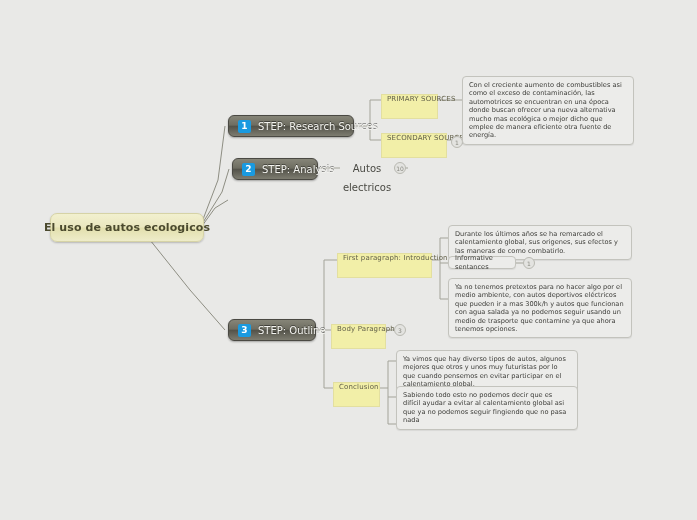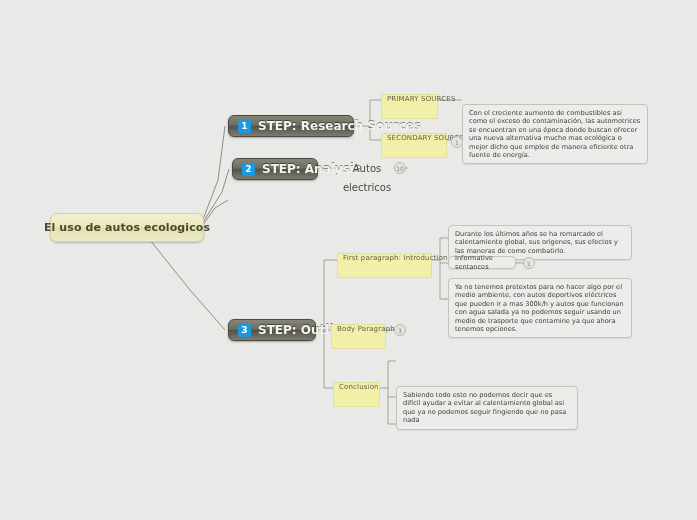--- a/index.html
+++ b/index.html
@@ -63,22 +63,22 @@
     border-radius: 2px;
     color: #ffffff;
     font-size: 9px;
     font-weight: bold;
     line-height: 13px;
     text-align: center;
     margin-right: 7px;
     flex: 0 0 auto;
   }
   .step-label {
-    font-size: 12px;
-    font-weight: bold;
+    font-size: 10px;
+    font-weight: normal;
     color: #f4f4f0;
     white-space: nowrap;
     text-shadow: 0 -1px 0 rgba(0,0,0,0.45);
     text-align: center;
   }
 
   
   .hl-node {
     position: absolute;
     height: 25px;
@@ -210,21 +210,21 @@
   <div class="hl-node" style="left:381px; top:94px; width:57px;">
     <span class="hl-label">PRIMARY SOURCES</span>
   </div>
 
   <div class="hl-node" style="left:381px; top:133px; width:66px;">
     <span class="hl-label">SECONDARY SOURCES</span>
   </div>
 
   <div class="count-badge" style="left:451px; top:136px;">1</div>
 
-  <div class="box-node" style="left:462px; top:104px; width:186px;">
+  <div class="box-node" style="left:462px; top:76px; width:172px;">
     <span class="box-text">Con el creciente aumento de combustibles asi como el exceso de contaminación, las automotrices se encuentran en una época donde buscan ofrecer una nueva alternativa mucho mas ecológica o mejor dicho que emplee de manera eficiente otra fuente de energía.</span>
   </div>
 
   <div style="position:absolute; left:339px; top:157px; width:56px; text-align:center;">
     <span style="font-size:10px; color:#4a4a44;">Autos electricos</span>
   </div>
   <div class="count-badge" style="left:394px; top:162px;">10</div>
 
   <div class="hl-node" style="left:337px; top:253px; width:95px;">
     <span class="hl-label">First paragraph: Introduction</span>
@@ -245,19 +245,22 @@
 
   <div class="box-node single" style="left:448px; top:256px; width:68px; height:13px;">
     <span class="box-text">Informative sentances</span>
   </div>
   <div class="count-badge" style="left:523px; top:257px;">1</div>
 
   <div class="box-node" style="left:448px; top:278px; width:184px;">
     <span class="box-text">Ya no tenemos pretextos para no hacer algo por el medio ambiente, con autos deportivos eléctricos que pueden ir a mas 300k/h y autos que funcionan con agua salada ya no podemos seguir usando un medio de trasporte que contamine ya que ahora tenemos opciones.</span>
   </div>
 
+  <div class="box-node" style="left:396px; top:350px; width:182px;">
+    <span class="box-text">Ya vimos que hay diverso tipos de autos, algunos mejores que otros y unos muy futuristas por lo que cuando pensemos en evitar participar en el calentamiento global.</span>
+  </div>
 
   <div class="box-node" style="left:396px; top:386px; width:182px;">
     <span class="box-text">Sabiendo todo esto no podemos decir que es difícil ayudar a evitar al calentamiento global asi que ya no podemos seguir fingiendo que no pasa nada</span>
   </div>
 
 
 </div>
 
 </body></html>

